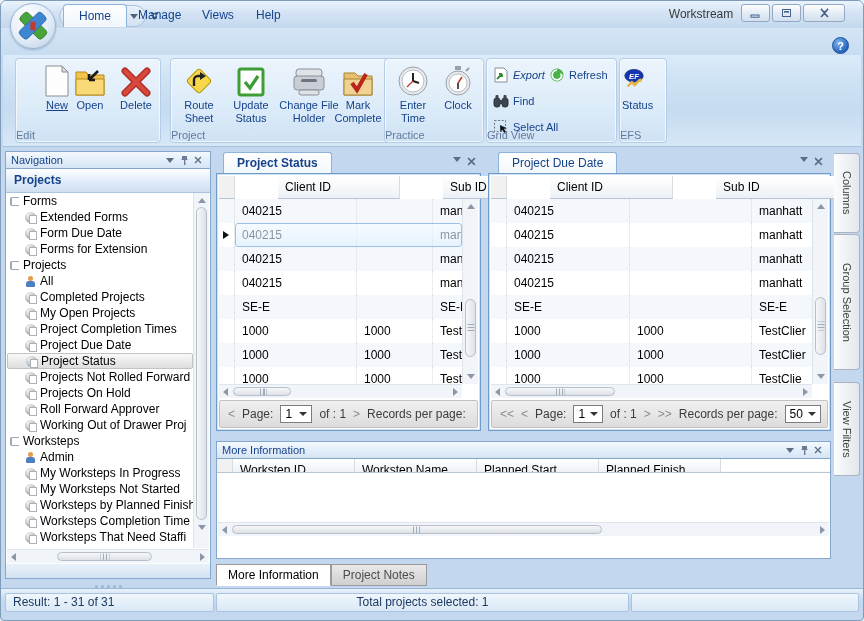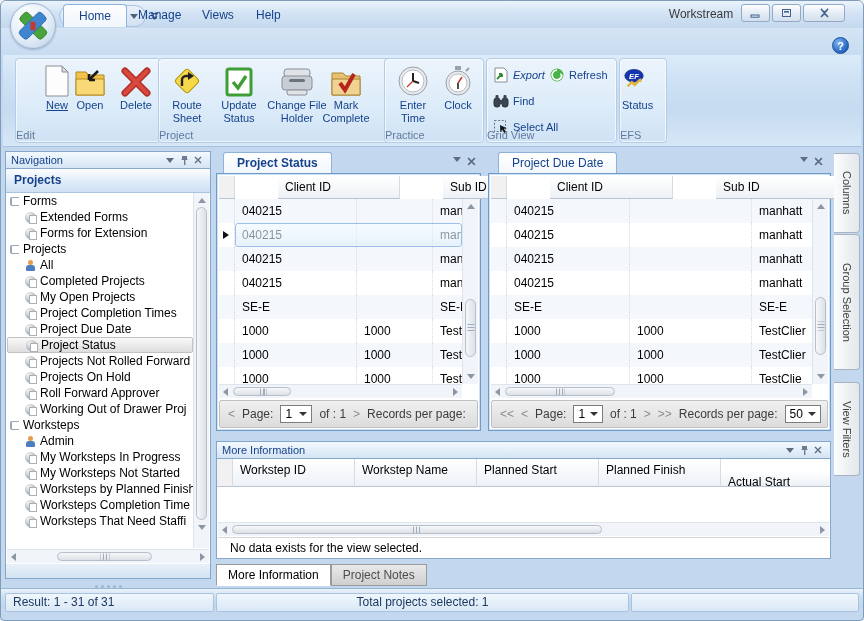--- a/index.html
+++ b/index.html
@@ -91,21 +91,21 @@
   .pgarrow{color:#8c8c8c;font-size:12px;}
   .psel{height:18px;background:#fff;border:1px solid #7c7c7c;display:flex;align-items:center;justify-content:space-between;padding:0 4px;gap:5px;font-size:12px;color:#000;}
   .psel .tri{width:0;height:0;border-left:4px solid transparent;border-right:4px solid transparent;border-top:4px solid #333;}
 
   
   .vtab{position:absolute;left:833px;width:26px;background:linear-gradient(90deg,#fbfcfd,#e3e7ec);border:1px solid #aab4c0;border-radius:0 4px 4px 0;border-left:none;writing-mode:vertical-rl;font-size:11px;color:#3d3d3d;display:flex;align-items:center;justify-content:center;}
 
   
   .mipanel{position:absolute;left:215px;top:440px;width:615px;height:118px;}
   .mibody{position:absolute;top:18px;left:0;right:0;bottom:0;background:#fff;border:1px solid #86a7cc;border-top:none;}
-  .mihead{display:flex;height:28px;}
+  .mihead{display:flex;height:14px;}
   .mi .hc{flex:none;width:122px;} .mi .hc.last{flex:1;border-right:none;margin-top:12px;}
   .mihs{left:1px;right:1px;bottom:22px;}
   .mimsg{position:absolute;left:1px;right:1px;bottom:0;height:21px;background:#fff;border-top:1px solid #d6d6d6;font-size:12px;color:#000;line-height:20px;padding-left:12px;}
   .dtabs{position:absolute;left:215px;top:563px;display:flex;}
   .dtab{height:22px;line-height:20px;font-size:12px;padding:0 11px;border:1px solid #9a9a9a;background:linear-gradient(#e9e9e9,#cfcfcf);color:#4d4d4d;}
   .dtab.active{background:#fff;color:#000;border-bottom-color:#fff;z-index:2;}
 
   
   .vsplit{position:absolute;left:4px;top:580px;width:206px;height:10px;display:flex;align-items:center;justify-content:center;gap:3px;}
   .vsplit i{width:3px;height:3px;border-radius:50%;background:#9fb6d2;display:block;}
@@ -213,21 +213,21 @@
           <svg width="32" height="30" viewBox="0 0 32 30">
               <path d="M5 4L27 26M27 4L5 26" stroke="#b03028" stroke-width="7" stroke-linecap="round"></path>
               <path d="M5 4L27 26M27 4L5 26" stroke="#d8483c" stroke-width="4" stroke-linecap="round"></path>
             </svg>
         </div>
         <div>Delete</div>
       </div>
       <div class="glabel">Edit</div>
     </div>
 
-    <div class="rgroup" style="left:155px;width:247px;">
+    <div class="rgroup" style="left:167px;width:247px;">
       <div class="bigbtn" style="left:4px;width:48px;">
         <div class="bicon">
           <svg width="32" height="32" viewBox="0 0 32 32">
               <rect x="7" y="7" width="18" height="18" rx="3" transform="rotate(45 16 16)" fill="#f7d84b" stroke="#b69708"></rect>
               <path d="M11 21v-6a4 4 0 0 1 4-4h4" stroke="#222" stroke-width="2.4" fill="none"></path>
               <path d="M17 7l6 4-6 4z" fill="#222"></path>
             </svg>
         </div>
         <div>Route Sheet</div>
       </div>
@@ -370,20 +370,24 @@
         <div class="ti g">
             <span class="gico"></span>
             <span>Forms</span>
           </div>
         <div class="ti">
             <span class="vico"></span>
             <span>Extended Forms</span>
           </div>
         <div class="ti">
             <span class="vico"></span>
+            <span>Form Due Date</span>
+          </div>
+        <div class="ti">
+            <span class="vico"></span>
             <span>Forms for Extension</span>
           </div>
         <div class="ti g">
             <span class="gico"></span>
             <span>Projects</span>
           </div>
         <div class="ti">
             <span class="pico"></span>
             <span>All</span>
           </div>
@@ -696,21 +700,20 @@
         <div class="hc">Planned Finish</div>
         <div class="hc last">Actual Start</div>
       </div>
       <div class="sbh mihs">
         <span class="arr a-lf" style="left:4px;top:3px;"></span>
         <div class="sbthumb-h" style="left:14px;width:370px;">
             <span class="grip-h"></span>
           </div>
         <span class="arr a-rt" style="right:4px;top:3px;"></span>
       </div>
-      <div class="mimsg">No data exists for the view selected.</div>
     </div>
   </div>
   <div class="dtabs">
     <div class="dtab active">More Information</div>
     <div class="dtab">Project Notes</div>
   </div>
 
   <div class="statusbar">
     <div class="seg" style="left:4px;width:209px;padding-left:7px;">Result: 1 - 31 of 31</div>
     <div class="seg" style="left:215px;width:413px;text-align:center;">Total projects selected: 1</div>

